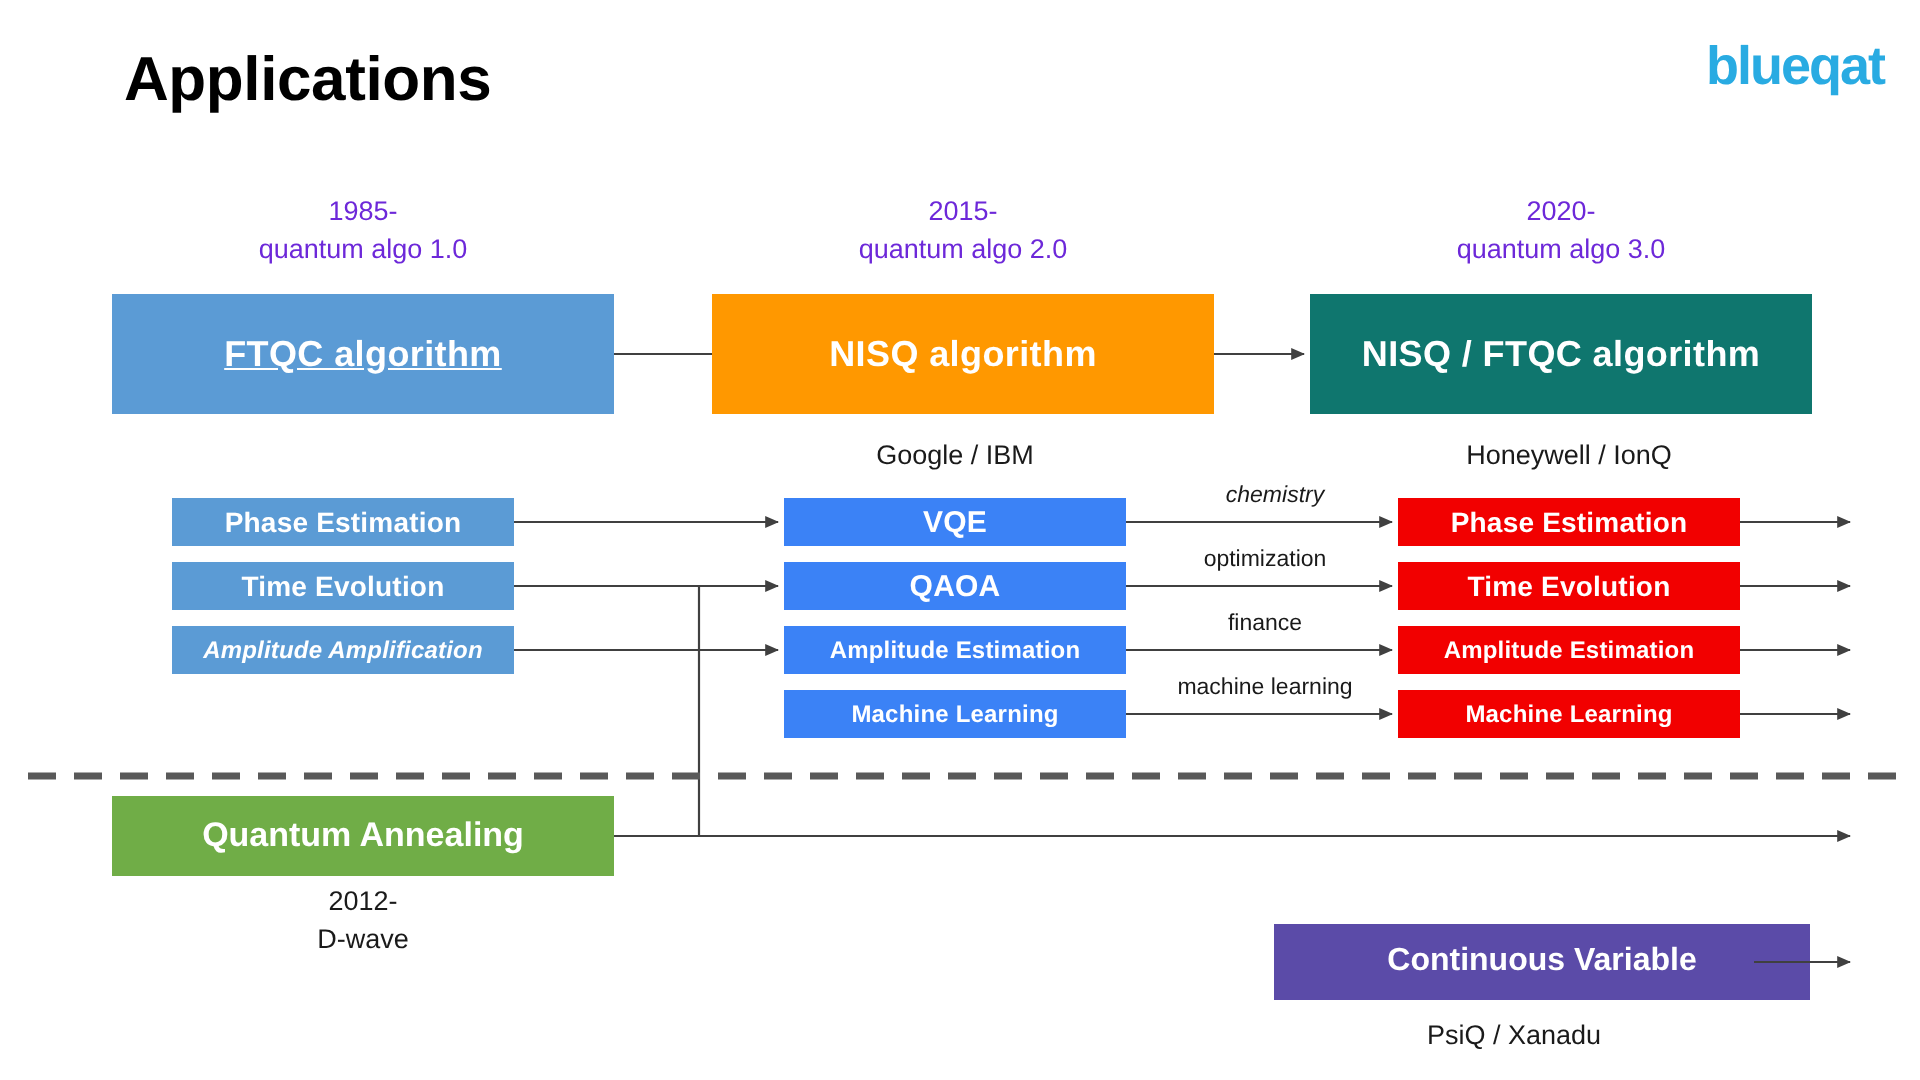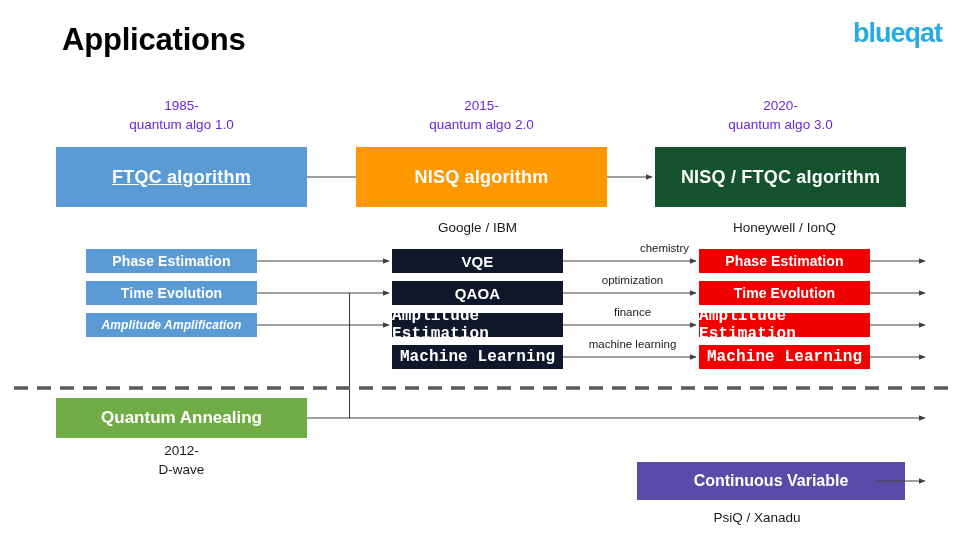--- a/index.html
+++ b/index.html
@@ -31,37 +31,37 @@
   }
 
   
   .bigbox{
     height:60px;display:flex;align-items:center;justify-content:center;
     color:#ffffff;font-size:18px;font-weight:bold;
     letter-spacing:0.2px;
   }
   .bigbox.blue{background:#5B9BD5;text-decoration:underline;}
   .bigbox.orange{background:#FF9800;}
-  .bigbox.red{background:#14532d;}
+  .bigbox.red{background:#0f766e;}
 
   
   .vendor-caption{
     font-size:13.5px;color:#1a1a1a;text-align:center;
   }
 
   
   .smallbox{
     height:24px;width:171px;display:flex;align-items:center;justify-content:center;
     color:#ffffff;font-weight:bold;letter-spacing:0.1px;
   }
   .smallbox.blue{background:#5B9BD5;}
-  .smallbox.orange{background:#0f172a;}
+  .smallbox.orange{background:#3b82f6;}
   .smallbox.red{background:#F20000;}
   .fs-lg{font-size:14px;}
-  .fs-md{font-size:16px;font-family:Liberation Mono, monospace;}
+  .fs-md{font-size:12px;}
   .fs-sm{font-size:12px;font-style:italic;}
   .fs-xl{font-size:15px;}
 
   
   .edge-label{
     font-size:11.5px;color:#1a1a1a;text-align:center;white-space:nowrap;
   }
 
   
   .greenbox{
@@ -110,21 +110,21 @@
   <div class="abs smallbox orange fs-xl" style="left:392px;top:249px;">VQE</div>
   <div class="abs smallbox orange fs-xl" style="left:392px;top:281px;">QAOA</div>
   <div class="abs smallbox orange fs-md" style="left:392px;top:313px;">Amplitude Estimation</div>
   <div class="abs smallbox orange fs-md" style="left:392px;top:345px;">Machine Learning</div>
 
   <div class="abs smallbox red fs-lg" style="left:699px;top:249px;">Phase Estimation</div>
   <div class="abs smallbox red fs-lg" style="left:699px;top:281px;">Time Evolution</div>
   <div class="abs smallbox red fs-md" style="left:699px;top:313px;">Amplitude Estimation</div>
   <div class="abs smallbox red fs-md" style="left:699px;top:345px;">Machine Learning</div>
 
-  <div class="abs edge-label" style="left:597px;top:242px;width:135px;">chemistry</div>
+  <div class="abs edge-label" style="left:570px;top:242px;width:135px;font-style:italic;">chemistry</div>
   <div class="abs edge-label" style="left:565px;top:274px;width:135px;">optimization</div>
   <div class="abs edge-label" style="left:565px;top:306px;width:135px;">finance</div>
   <div class="abs edge-label" style="left:565px;top:338px;width:135px;">machine learning</div>
 
   <div class="abs greenbox" style="left:56px;top:398px;width:251px;">Quantum Annealing</div>
   <div class="abs below-caption" style="left:56px;top:441px;width:251px;">2012-
 D-wave</div>
 
   <div class="abs purplebox" style="left:637px;top:462px;width:268px;">Continuous Variable</div>
   <div class="abs below-caption" style="left:637px;top:508px;width:240px;">PsiQ / Xanadu</div>

